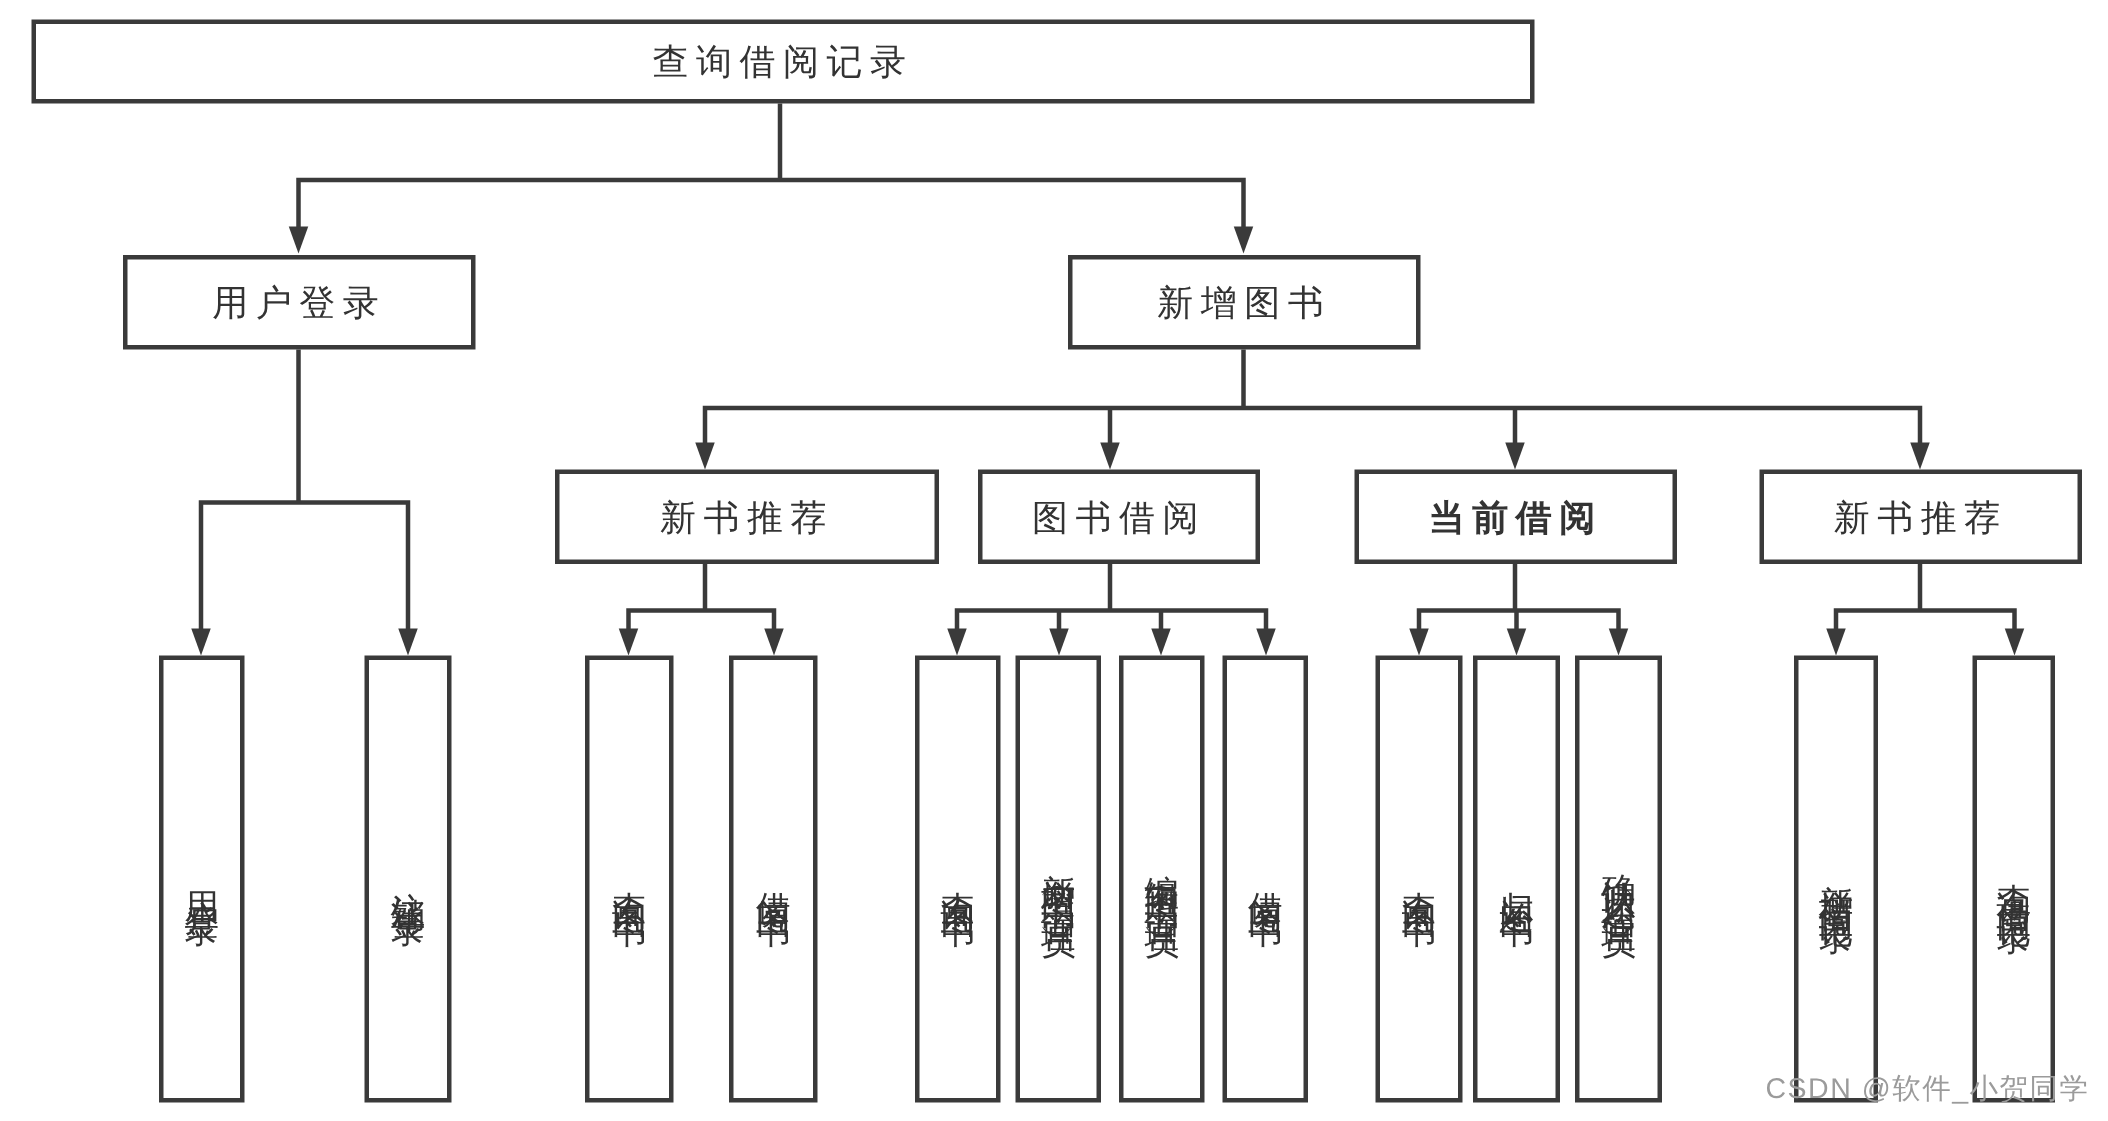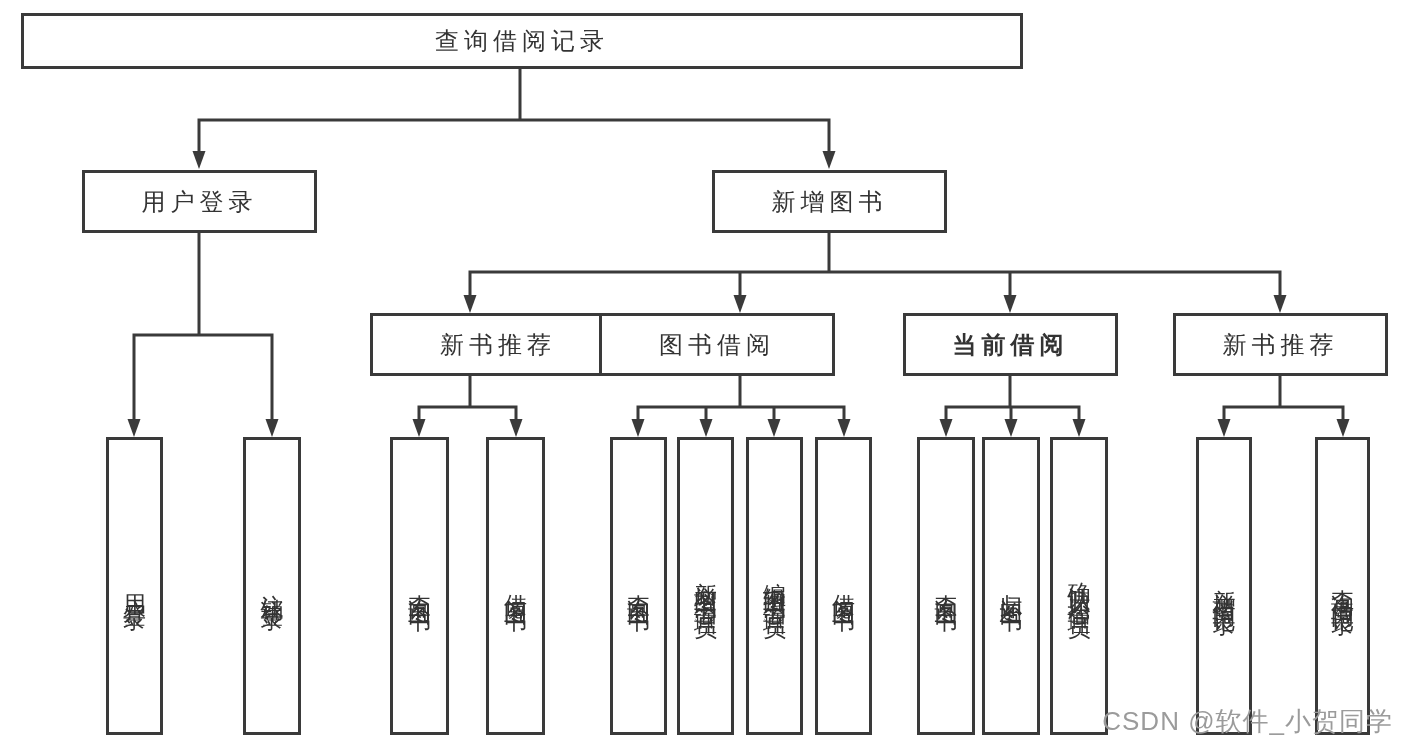--- a/index.html
+++ b/index.html
@@ -33,21 +33,21 @@
     font-size:23px;
     letter-spacing:5px;
     line-height:1;
     top:437px; height:298px;
   }
   .lvl2 { top:170px; height:63px; width:235px; }
   .lvl3 { top:313px; height:63px; }
   .watermark {
     position:absolute;
     right:12px; bottom:8px;
-    font-size:26px;
+    font-size:19px;
     color:#9b9b9b;
     letter-spacing:1px;
     z-index:3;
     white-space:nowrap;
   }
 </style>
 </head>
 <body>
 
 <div class="stage">
@@ -91,21 +91,21 @@
       <polygon points="1336.5,419 1349.5,419 1343,437"></polygon>
     </g>
   </svg>
 
   <div class="box h" style="left:21px; top:13px; width:1002px; height:56px;">查询借阅记录</div>
 
   <div class="box h lvl2" style="left:82px;">用户登录</div>
   <div class="box h lvl2" style="left:712px;">新增图书</div>
 
   <div class="box h lvl3" style="left:370px; width:256px;">新书推荐</div>
-  <div class="box h lvl3" style="left:599px; width:236px;">图书借阅</div>
+  <div class="box h lvl3" style="left:652px; width:188px;">图书借阅</div>
   <div class="box h lvl3" style="left:903px; width:215px;font-weight:bold;">当前借阅</div>
   <div class="box h lvl3" style="left:1173px; width:215px;">新书推荐</div>
 
   <div class="box v" style="left:106px; width:57px;">用户登录</div>
   <div class="box v" style="left:243px; width:58px;">注销登录</div>
 
   <div class="box v" style="left:390px; width:59px;">查询图书</div>
   <div class="box v" style="left:486px; width:59px;">借阅图书</div>
 
   <div class="box v" style="left:610px; width:57px;">查询图书</div>

